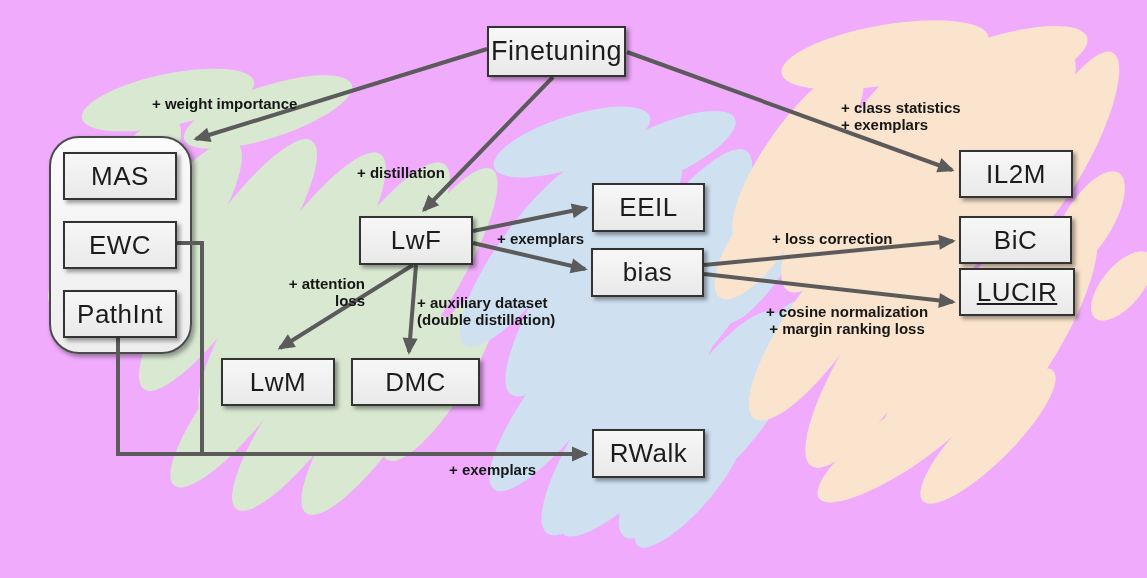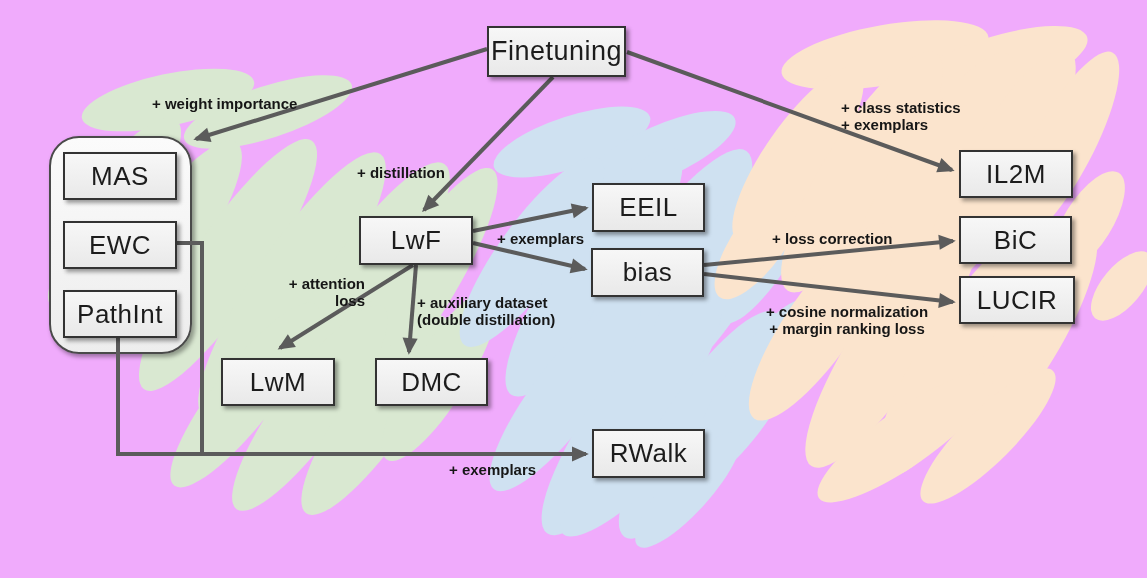--- a/index.html
+++ b/index.html
@@ -40,25 +40,25 @@
     white-space:nowrap;
   }
   [data-name="node-finetuning"]{left:487px;top:26px;width:139px;height:51px;font-size:27px;}
   [data-name="node-mas"]    {left:63px;top:152px;width:114px;height:48px;}
   [data-name="node-ewc"]    {left:63px;top:221px;width:114px;height:48px;}
   [data-name="node-pathint"]{left:63px;top:290px;width:114px;height:48px;}
   [data-name="node-lwf"]    {left:359px;top:216px;width:114px;height:49px;}
   [data-name="node-eeil"]   {left:592px;top:183px;width:113px;height:49px;}
   [data-name="node-icarl"]  {left:591px;top:248px;width:113px;height:49px;}
   [data-name="node-lwm"]    {left:221px;top:358px;width:114px;height:48px;}
-  [data-name="node-dmc"]    {left:351px;top:358px;width:113px;height:48px;margin-left:24px;}
+  [data-name="node-dmc"]    {left:351px;top:358px;width:129px;height:48px;}
   [data-name="node-rwalk"]  {left:592px;top:429px;width:113px;height:49px;}
   [data-name="node-il2m"]   {left:959px;top:150px;width:114px;height:48px;}
   [data-name="node-bic"]    {left:959px;top:216px;width:113px;height:48px;}
-  [data-name="node-lucir"]  {left:959px;top:276px;width:116px;height:48px;}
+  [data-name="node-lucir"]  {left:959px;top:268px;width:116px;height:48px;text-decoration:underline;}
 
   .edge-label{
     position:absolute;z-index:5;
     font-weight:bold;font-size:15px;line-height:16.5px;color:var(--label-text,#161616);
     white-space:nowrap;
   }
   .edge-label span{display:block;}
   [data-name="label-weight-importance"]{left:152px;top:96px;}
   [data-name="label-distillation"]     {left:357px;top:165px;}
   [data-name="label-exemplars-mid"]    {left:497px;top:231px;}

